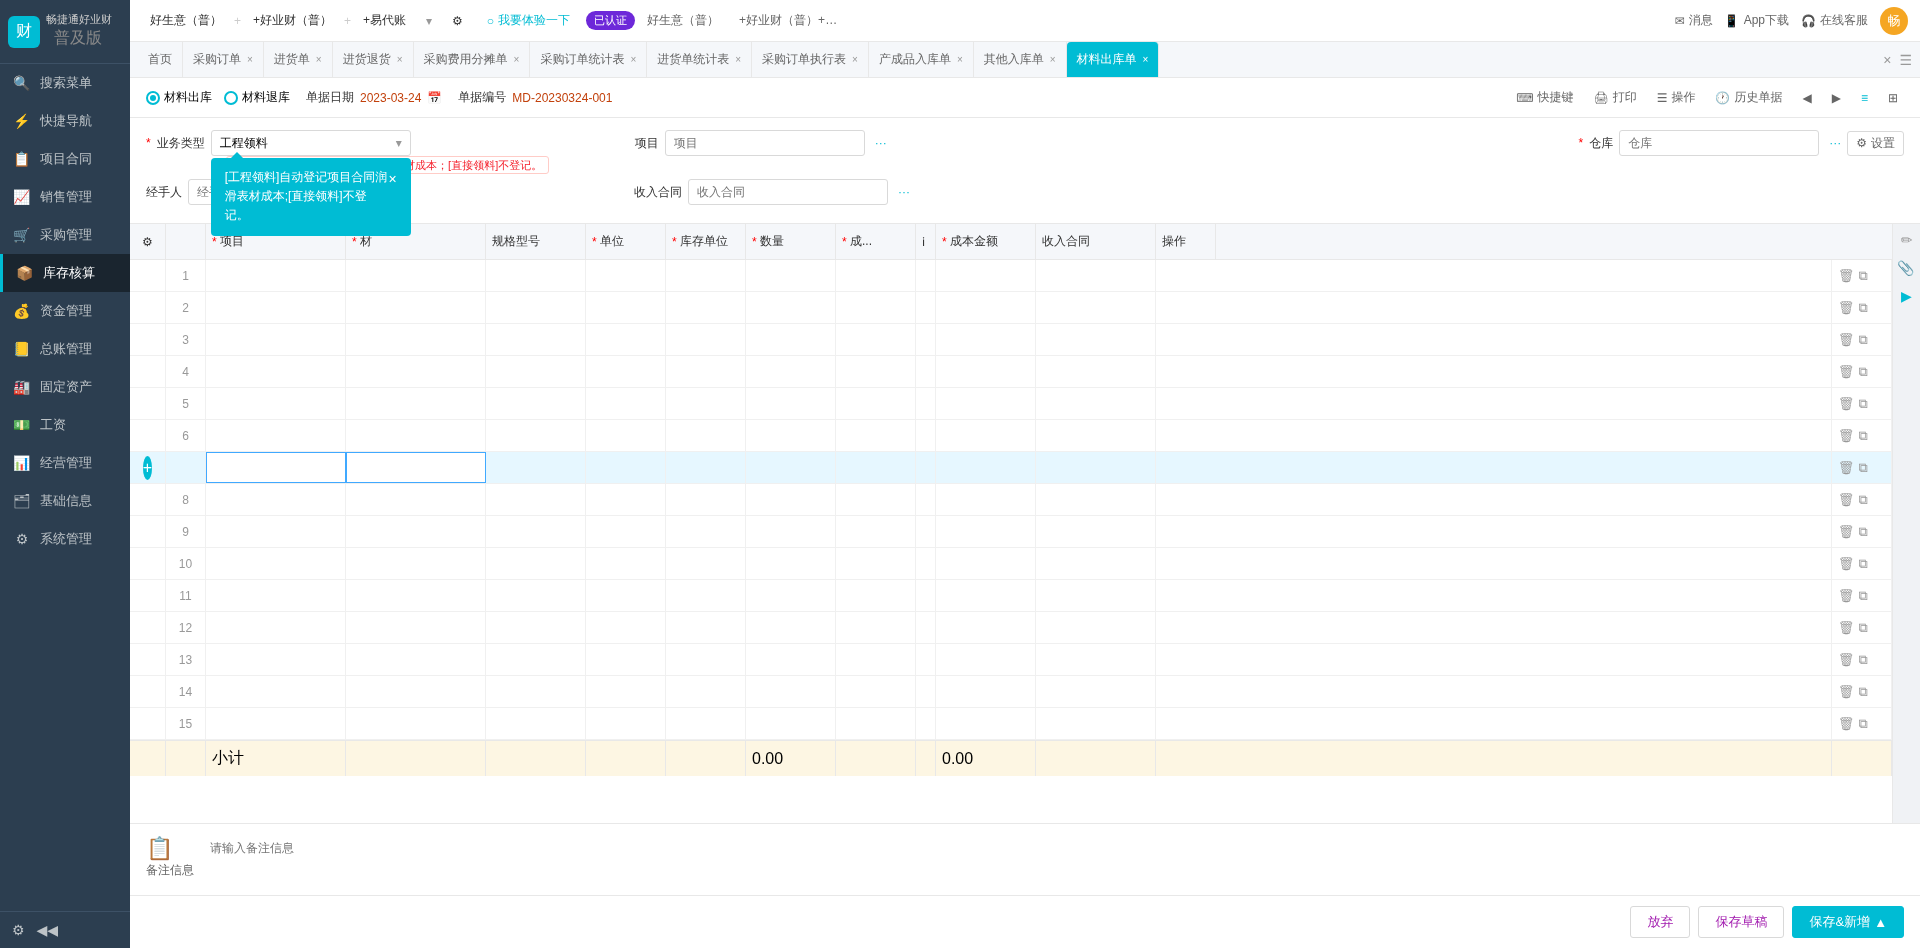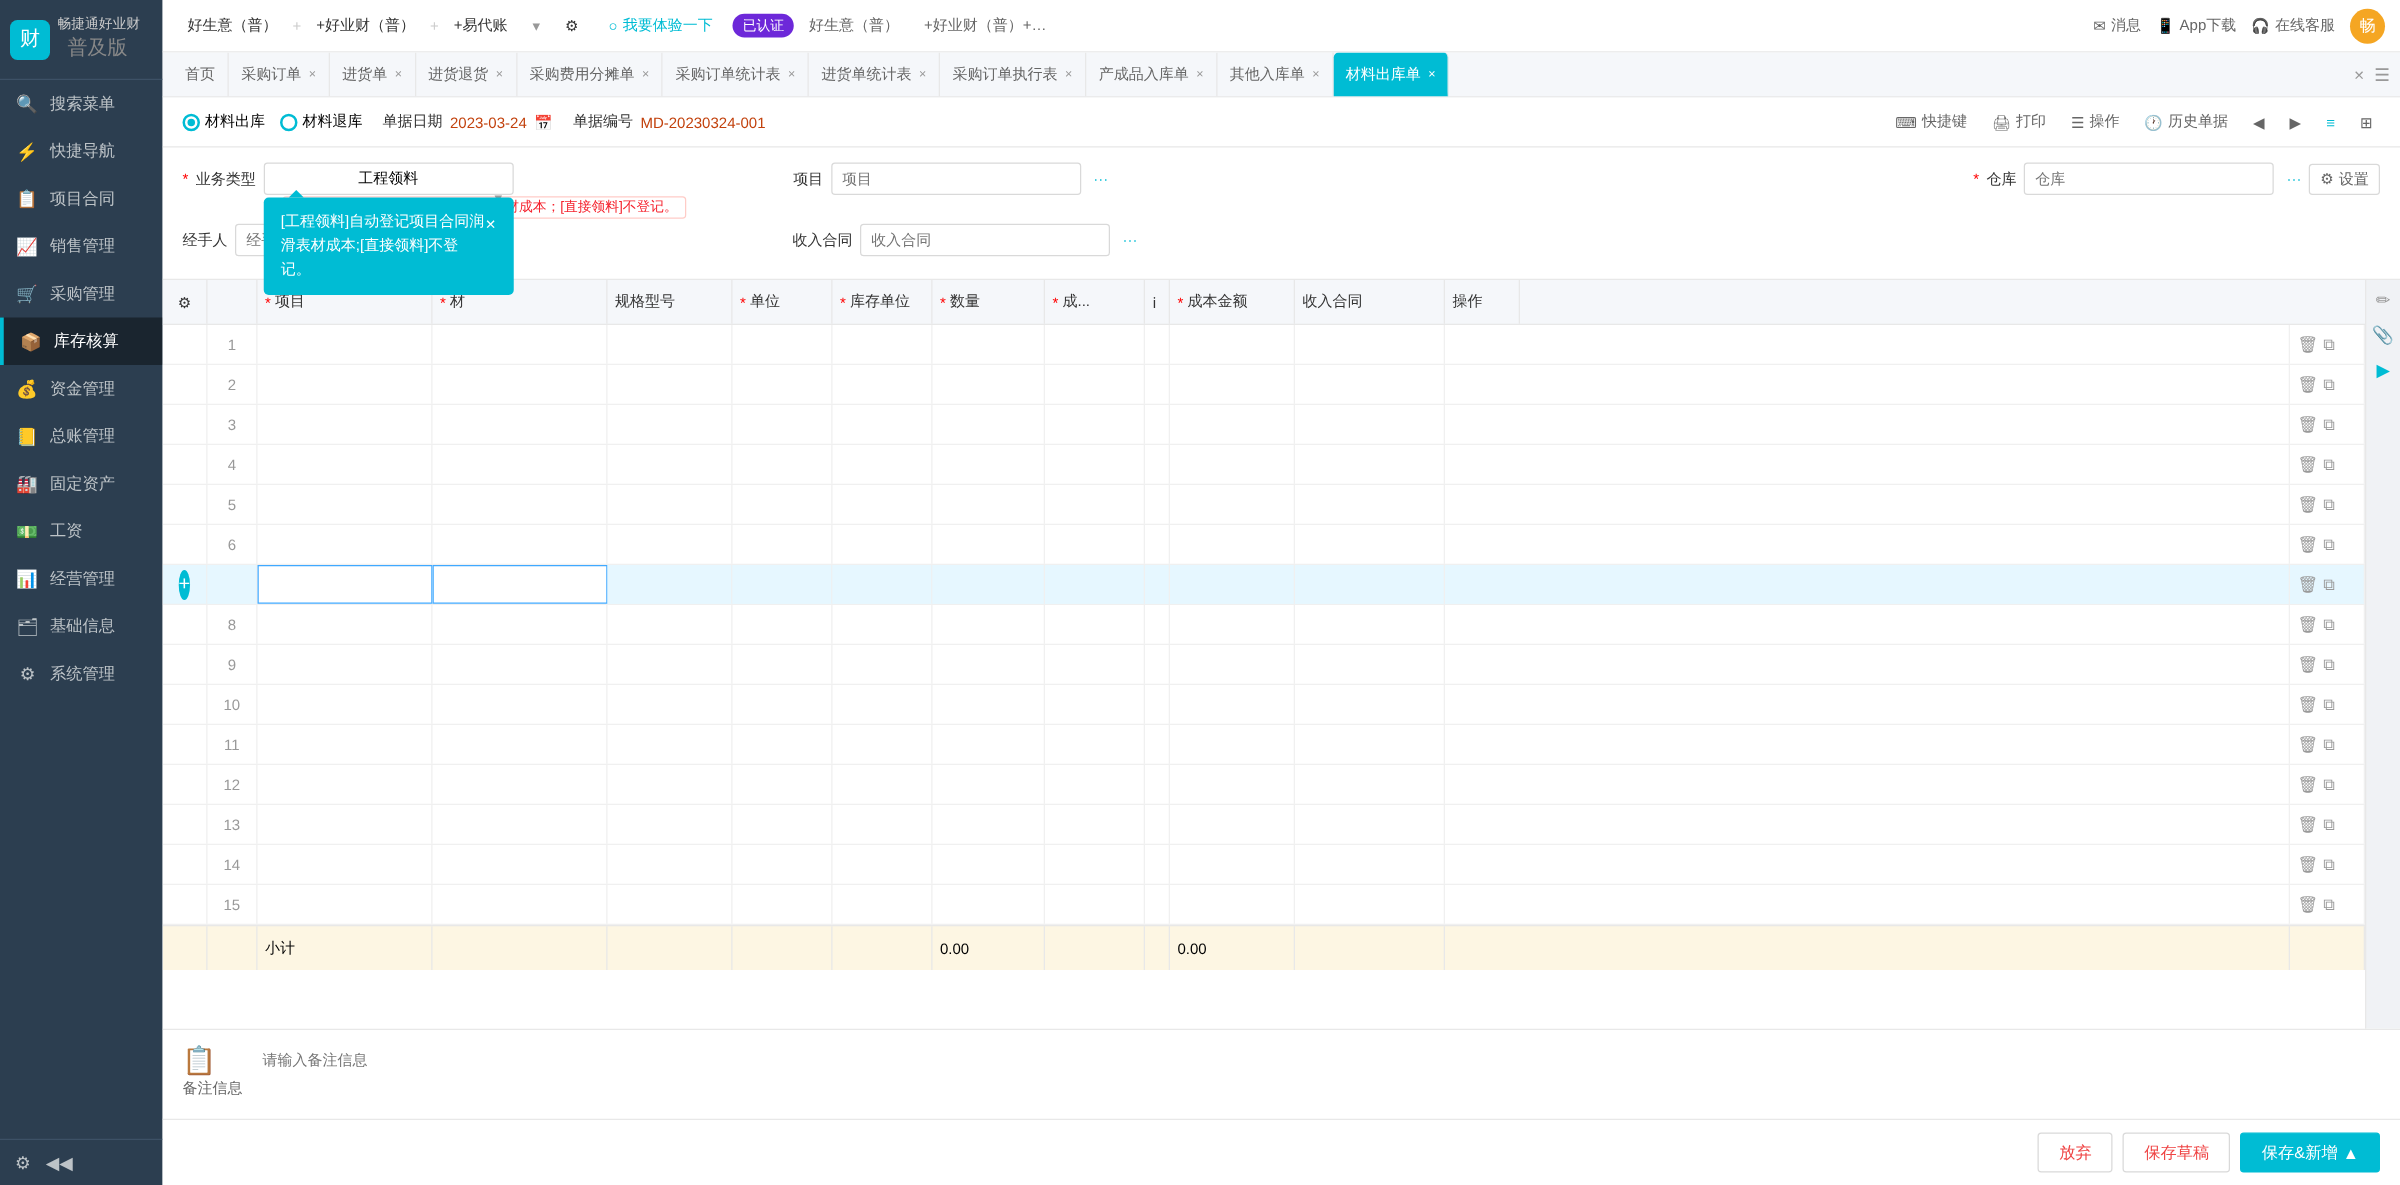--- a/index.html
+++ b/index.html
@@ -91,32 +91,32 @@
     .col-available { flex: 1; }
     .col-actions { width: 60px; flex-shrink: 0; }
     .action-btns { display: flex; align-items: center; gap: 4px; }
     .action-btn { cursor: pointer; color: #999; font-size: 13px; }
 
     
     .add-row-btn { width: 24px; height: 24px; background: #00bcd4; color: #fff; border-radius: 50%; display: flex; align-items: center; justify-content: center; cursor: pointer; font-size: 16px; margin: 0 8px; }
 
     
     .subtotal-row { display: flex; align-items: center; background: #fdf6e3; border-top: 1px solid #e8e8e8; height: 36px; }
-    .subtotal-cell { border-right: 1px solid #e8e8e8; height: 100%; display: flex; align-items: center; padding: 0 6px; font-size: 12px; }
+    .subtotal-cell { border-right: 1px solid #e8e8e8; height: 100%; display: flex; align-items: center; padding: 0 6px; font-size: 16px; }
 
     
     .remarks-area { padding: 12px 16px; border-top: 1px solid #e8e8e8; display: flex; align-items: flex-start; gap: 12px; min-height: 70px; }
     .remarks-icon { color: #00bcd4; font-size: 22px; }
     .remarks-label { font-size: 12px; color: #666; margin-bottom: 4px; }
     .remarks-input { border: none; outline: none; font-size: 12px; color: #999; width: 100%; background: transparent; }
 
     
     .bottom-bar { border-top: 1px solid #e8e8e8; padding: 10px 16px; display: flex; align-items: center; justify-content: flex-end; gap: 8px; background: #fff; }
     .btn { padding: 6px 16px; border-radius: 3px; font-size: 13px; cursor: pointer; border: 1px solid transparent; }
-    .btn-default { background: #fff; border-color: #d9d9d9; color: #ef4444; }
+    .btn-default { background: #fff; border-color: #d9d9d9; color: #a21caf; }
     .btn-primary-split { background: #00bcd4; color: #fff; border-color: #00bcd4; display: flex; align-items: center; gap: 4px; }
 
     
     .tooltip-popup { position: absolute; background: #00bcd4; color: #fff; border-radius: 4px; padding: 10px 14px; font-size: 12px; z-index: 100; width: 200px; line-height: 1.6; }
     .tooltip-popup .close-btn { float: right; cursor: pointer; font-size: 14px; }
     .tooltip-arrow { position: absolute; top: -6px; left: 20px; width: 0; height: 0; border-left: 6px solid transparent; border-right: 6px solid transparent; border-bottom: 6px solid #00bcd4; }
 
     
     .right-sidebar { width: 28px; background: #f0f2f5; border-left: 1px solid #e8e8e8; display: flex; flex-direction: column; align-items: center; padding: 8px 0; gap: 12px; }
     .right-sidebar-icon { color: #999; cursor: pointer; font-size: 14px; }
@@ -342,21 +342,21 @@
           <span class="toolbar-btn">⊞</span>
         </div>
       </div>
 
       <div class="form-area">
         <div class="form-row">
           <div class="form-field">
             <span class="form-label">*</span>
             <span class="form-label-text">业务类型</span>
             <div style="position:relative;">
-              <div class="form-select" style="width:200px;flex-direction:column;">
+              <div class="form-select" style="width:200px;">
                 <span>工程领料</span>
                 <span class="form-select-arrow">▾</span>
               </div>
 
               <div class="tooltip-popup" style="position:absolute; top:28px; left:0; z-index:200;">
                 <div class="tooltip-arrow"></div>
                 <span class="close-btn">×</span>
                 <span>[工程领料]自动登记项目合同润滑表材成本;[直接领料]不登记。</span>
               </div>
             </div>

